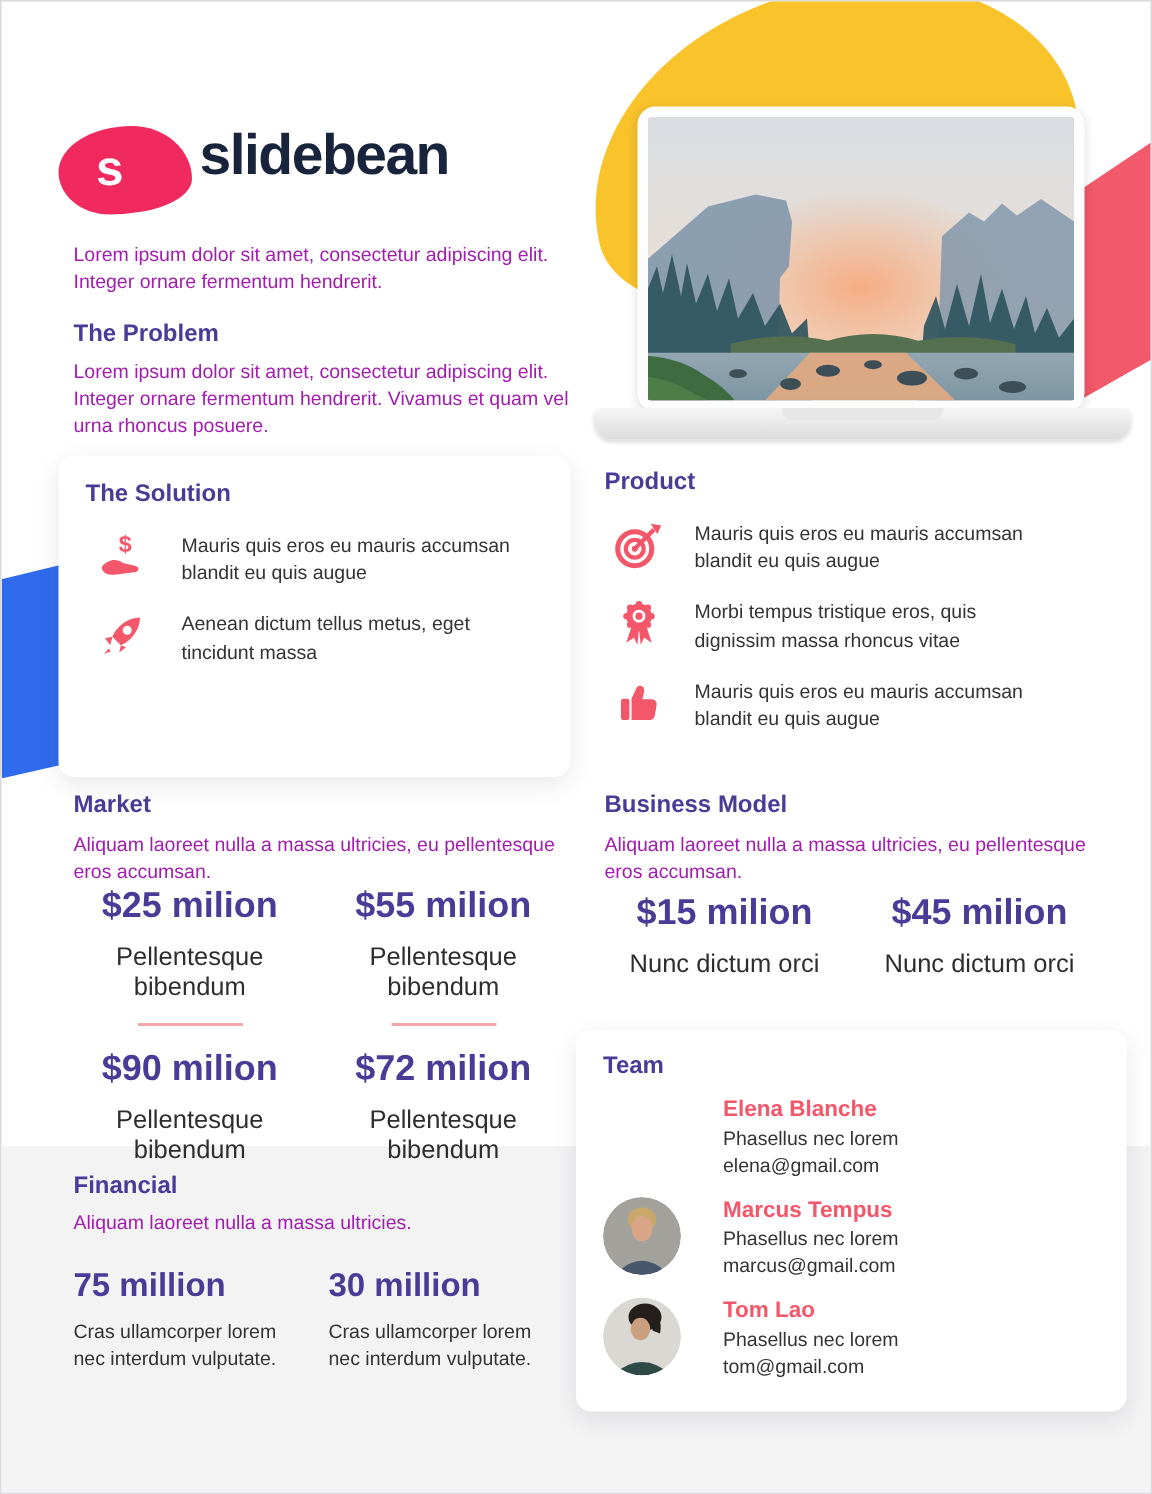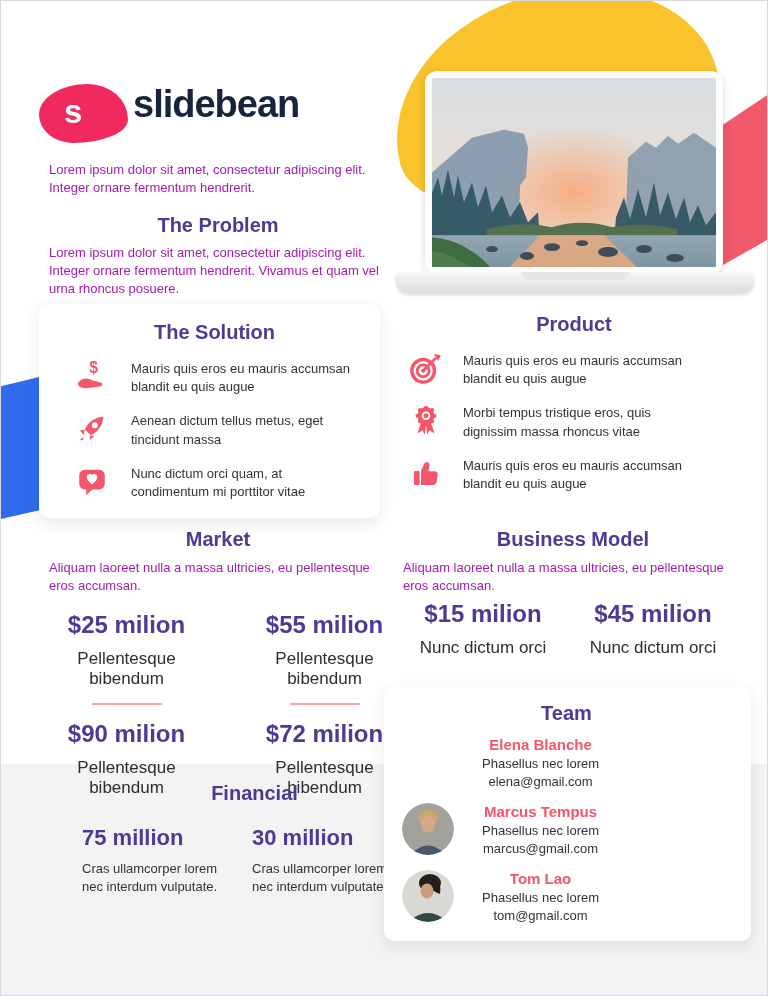--- a/index.html
+++ b/index.html
@@ -40,21 +40,21 @@
   }
   .logo-letter {
     color:#fff; font-size:33px; font-weight:700; margin-left:25px; margin-top:-3px;
   }
   .logo-text {
     position:absolute; left:132px; top:82px; z-index:2;
     font-size:38px; font-weight:700; color:#17243c; letter-spacing:-1px;
   }
   
   .para { font-size:13px; line-height:1.38; color:#a21caf; }
-  .sec-title { font-size:20px; font-weight:700; color:#4a3c96;text-align:center; }
+  .sec-title { font-size:16px; font-weight:700; color:#4a3c96; }
   .intro { position:absolute; left:48px; top:160px; width:338px; z-index:2; }
   .problem { position:absolute; left:48px; top:213px; width:338px; z-index:2; }
   .problem .para { margin-top:7px; }
   
   .laptop-screen {
     position:absolute; left:424px; top:70px; width:298px; height:203px; z-index:2;
     background:#fdfdfd; border-radius:12px; padding:7px;
     box-shadow:0 2px 8px rgba(0,0,0,.14);
   }
   .laptop-photo { width:100%; height:100%; overflow:hidden; border-radius:2px; }
@@ -67,52 +67,52 @@
   }
   .laptop-notch {
     position:absolute; left:50%; top:0; transform:translateX(-50%);
     width:108px; height:8px; background:#e7e7e7; border-radius:0 0 8px 8px;
   }
   
   .card {
     position:absolute; background:#fff; border-radius:10px; z-index:2;
     box-shadow:0 5px 16px rgba(40,40,60,.10);
   }
-  .solution-card { left:38px; top:303px; width:341px; height:214px; padding:17px 18px 0 28px; }
+  .solution-card { left:38px; top:303px; width:341px; height:214px; padding:17px 18px 0 18px; }
   .feature-list { margin-top:13px; }
   .feature-item { display:flex; align-items:flex-start; gap:20px; padding-left:6px; margin-bottom:13px; }
   .feature-item .icon { flex:0 0 38px; height:38px; display:flex; align-items:center; justify-content:center; }
   .feature-item .icon svg { width:34px; height:34px; }
   .feature-text { font-size:13px; line-height:1.4; color:#333; width:238px; padding-top:3px; }
   
   .product { position:absolute; left:402px; top:312px; width:342px; z-index:1; }
   .product .feature-item { padding-left:4px; gap:18px; }
   
   .market { position:absolute; left:48px; top:527px; width:338px; z-index:1; }
   .market .para, .bm .para { margin-top:8px; }
-  .stat-grid { margin-top:16px; display:grid; grid-template-columns:155px 155px; column-gap:43px; }
+  .stat-grid { display:grid; grid-template-columns:155px 155px; column-gap:14px; }
   .stat-cell { text-align:center; }
   .stat-value { font-size:24px; font-weight:700; color:#4a3c96; }
   .stat-label { font-size:17px; color:#2e2e2e; margin-top:10px; }
   .stat-divider { width:70px; height:2px; background:#f5a7ac; margin:14px auto 15px auto; }
   .bm { position:absolute; left:402px; top:527px; width:340px; z-index:1; }
   .bm-stats { display:flex; margin-top:5px; }
   .bm-stats .stat-cell { width:160px; }
   .bm-stats .stat-cell + .stat-cell { margin-left:10px; }
   
-  .financial { position:absolute; left:48px; top:781px; width:345px; z-index:1;margin-left:33px; }
+  .financial { position:absolute; left:48px; top:781px; width:345px; z-index:1; }
   .financial .para { margin-top:6px; }
   .fin-stats { display:flex; margin-top:20px; }
   .fin-col { width:170px; }
   .fin-value { font-size:22px; font-weight:700; color:#4a3c96; }
   .fin-label { font-size:13px; line-height:1.4; color:#333; margin-top:9px; width:158px; }
   
   .team-card { left:383px; top:686px; width:367px; height:254px; padding:15px 20px 0 18px; }
   .team-list { margin-top:9px; }
-  .team-member { display:flex; align-items:center; gap:28px; margin-bottom:11px; min-height:56px;text-align:center; }
+  .team-member { display:flex; align-items:center; gap:28px; margin-bottom:11px; min-height:56px; }
   .avatar { flex:0 0 52px; width:52px; height:52px; border-radius:50%; overflow:hidden; }
   .avatar.empty { background:transparent; }
   .member-name { font-size:15px; font-weight:700; color:#f4566a; }
   .member-role, .member-email { font-size:13px; color:#333; margin-top:3px; }
 </style>
 </head>
 <body>
 
 <div class="page">
 
@@ -195,30 +195,20 @@
           <svg viewBox="0 0 24 24" fill="#f4566a">
             <path d="M20,4 C14.5,4 9,8 7,13 L11,17 C16,15 20,9.5 20,4 Z"></path>
             <circle cx="14" cy="10" r="2.1" fill="#fff"></circle>
             <path d="M7,13 L3.5,13.8 L6,17 Z"></path>
             <path d="M11,17 L10.2,20.5 L13.4,18 Z"></path>
             <path d="M5.4,18.6 L3,21 L6.2,20 Z"></path>
           </svg>
         </span>
         <div class="feature-text">Aenean dictum tellus metus, eget tincidunt massa</div>
       </div>
-      <div class="feature-item">
-        <span class="icon">
-          <svg viewBox="0 0 24 24" fill="#f4566a">
-            <rect x="3" y="4" width="18" height="14" rx="4"></rect>
-            <path d="M8,17 L8,22 L12.5,17.5 Z"></path>
-            <path d="M12,14.4 C9.7,12.3 8.3,11 8.3,9.3 C8.3,8 9.3,7.1 10.5,7.1 C11.2,7.1 11.8,7.5 12,8 C12.2,7.5 12.8,7.1 13.5,7.1 C14.7,7.1 15.7,8 15.7,9.3 C15.7,11 14.3,12.3 12,14.4 Z" fill="#fff"></path>
-          </svg>
-        </span>
-        <div class="feature-text">Nunc dictum orci quam, at condimentum mi porttitor vitae</div>
-      </div>
     </div>
   </div>
 
   <div class="product">
     <h2 class="sec-title">Product</h2>
     <div class="feature-list">
       <div class="feature-item">
         <span class="icon">
           <svg viewBox="0 0 24 24">
             <circle cx="10" cy="14" r="8" fill="none" stroke="#f4566a" stroke-width="2.4"></circle>
@@ -297,20 +287,21 @@
       </div>
       <div class="stat-cell">
         <div class="stat-value">$45 milion</div>
         <div class="stat-label">Nunc dictum orci</div>
       </div>
     </div>
   </div>
 
   <div class="financial">
     <h2 class="sec-title">Financial</h2>
+    <p class="para">Aliquam laoreet nulla a massa ultricies.</p>
     <div class="fin-stats">
       <div class="fin-col">
         <div class="fin-value">75 million</div>
         <div class="fin-label">Cras ullamcorper lorem nec interdum vulputate.</div>
       </div>
       <div class="fin-col">
         <div class="fin-value">30 million</div>
         <div class="fin-label">Cras ullamcorper lorem nec interdum vulputate.</div>
       </div>
     </div>

